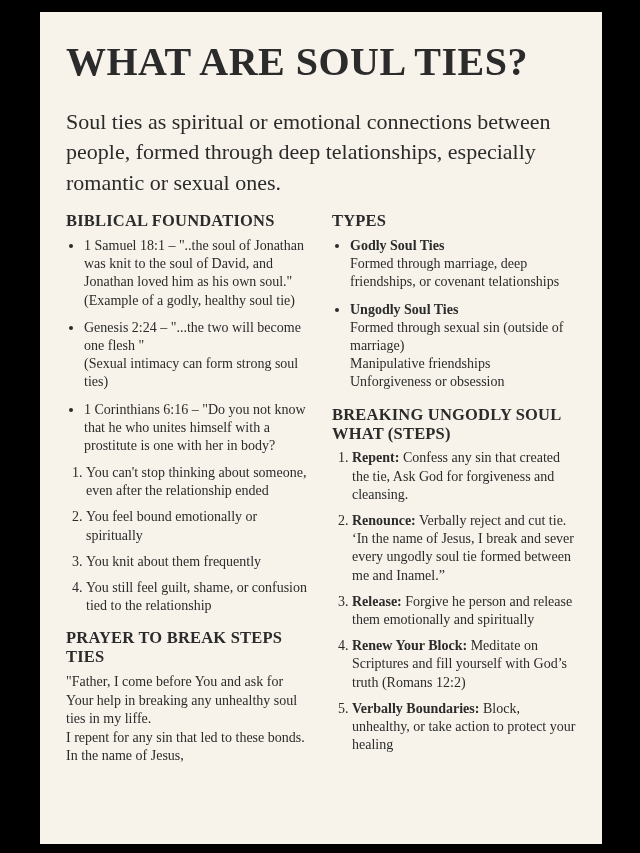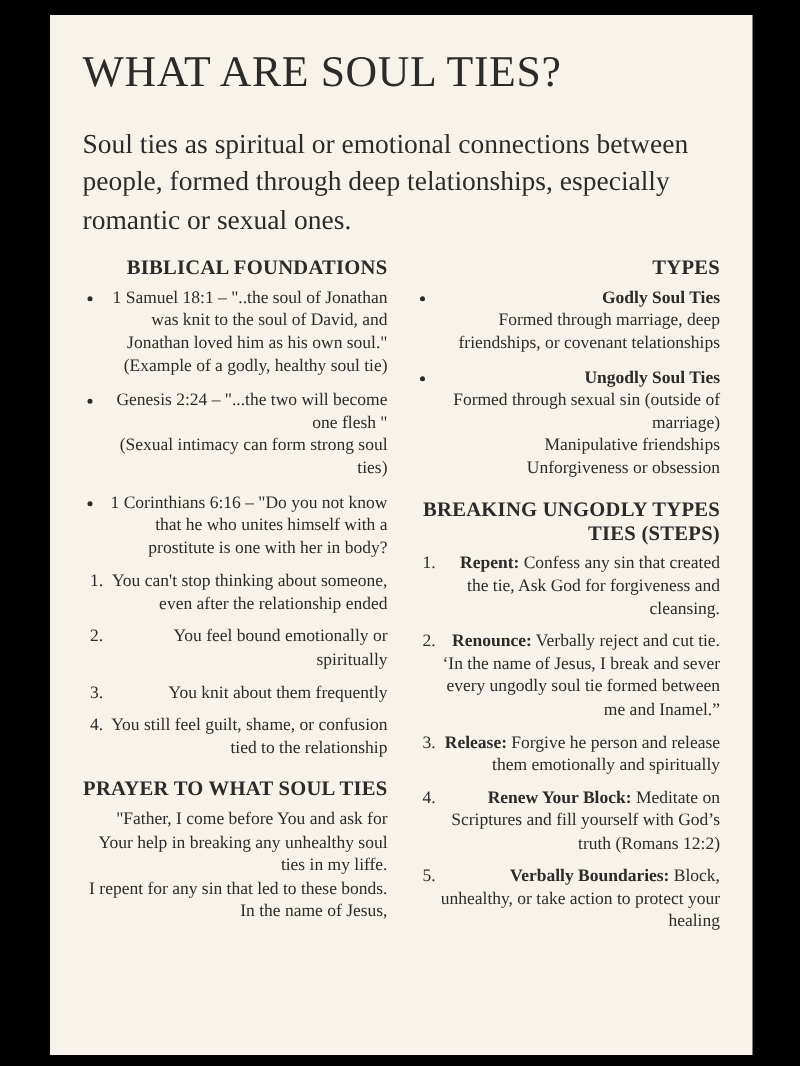--- a/index.html
+++ b/index.html
@@ -19,39 +19,38 @@
     top: 12px;
     width: 562px;
     height: 832px;
     background: #f7f3ea;
     box-sizing: border-box;
     padding: 22px 26px 0 26px;
     overflow: hidden;
   }
   .title {
     font-family: "Liberation Serif", serif;
-    font-size: 35px;
+    font-size: 40px;
     letter-spacing: 0.5px;
     color: #2b2b2b;
     margin: 4px 0 10px 0;
-    font-weight: normal;
+    font-weight: bold;
   }
   .intro {
     font-size: 22px;
     line-height: 1.38;
     color: #2b2b2b;
     margin-bottom: 12px;
   }
   .cols {
     display: flex;
     gap: 22px;
   }
   .col {
     width: 50%;
-    text-align: right;
   }
   h2 {
     font-size: 16.5px;
     font-weight: bold;
     color: #2b2b2b;
     margin: 14px 0 6px 0;
     line-height: 1.15;
     letter-spacing: 0.2px;
   }
   h2.first { margin-top: 2px; }
@@ -112,21 +111,21 @@
         <li><span>1 Corinthians 6:16 – "Do you not know that he who unites himself with a prostitute is one with her in body?</span></li>
       </ul>
 
       <ol class="numbers">
         <li>You can't stop thinking about someone, even after the relationship ended</li>
         <li>You feel bound emotionally or spiritually</li>
         <li>You knit about them frequently</li>
         <li>You still feel guilt, shame, or confusion tied to the relationship</li>
       </ol>
 
-      <h2>PRAYER TO WHAT SOUL TIES</h2>
+      <h2>PRAYER TO BREAK STEPS TIES</h2>
       <p class="prayer" style="white-space: pre-line;">"Father, I come before You and ask for Your help in breaking any unhealthy soul ties in my liffe.
 I repent for any sin that led to these bonds. In the name of Jesus,</p>
 
     </div>
 
     <div class="col">
 
       <h2 class="first">TYPES</h2>
       <ul class="bullets">
         <li>
@@ -134,21 +133,21 @@
           <span class="nested">Formed through marriage, deep friendships, or covenant telationships</span>
         </li>
         <li>
           <span class="sub">Ungodly Soul Ties</span>
           <span class="nested">Formed through sexual sin (outside of marriage)</span>
           <span class="nested">Manipulative friendships</span>
           <span class="nested">Unforgiveness or obsession</span>
         </li>
       </ul>
 
-      <h2>BREAKING UNGODLY TYPES TIES (STEPS)</h2>
+      <h2>BREAKING UNGODLY SOUL WHAT (STEPS)</h2>
       <ol class="numbers">
         <li>
           <span class="sub">Repent:</span>
           <span>Confess any sin that created the tie, Ask God for forgiveness and cleansing.</span>
         </li>
         <li>
           <span class="sub">Renounce:</span>
           <span>Verbally reject and cut tie. ‘In the name of Jesus, I break and sever every ungodly soul tie formed between me and Inamel.”</span>
         </li>
         <li>

